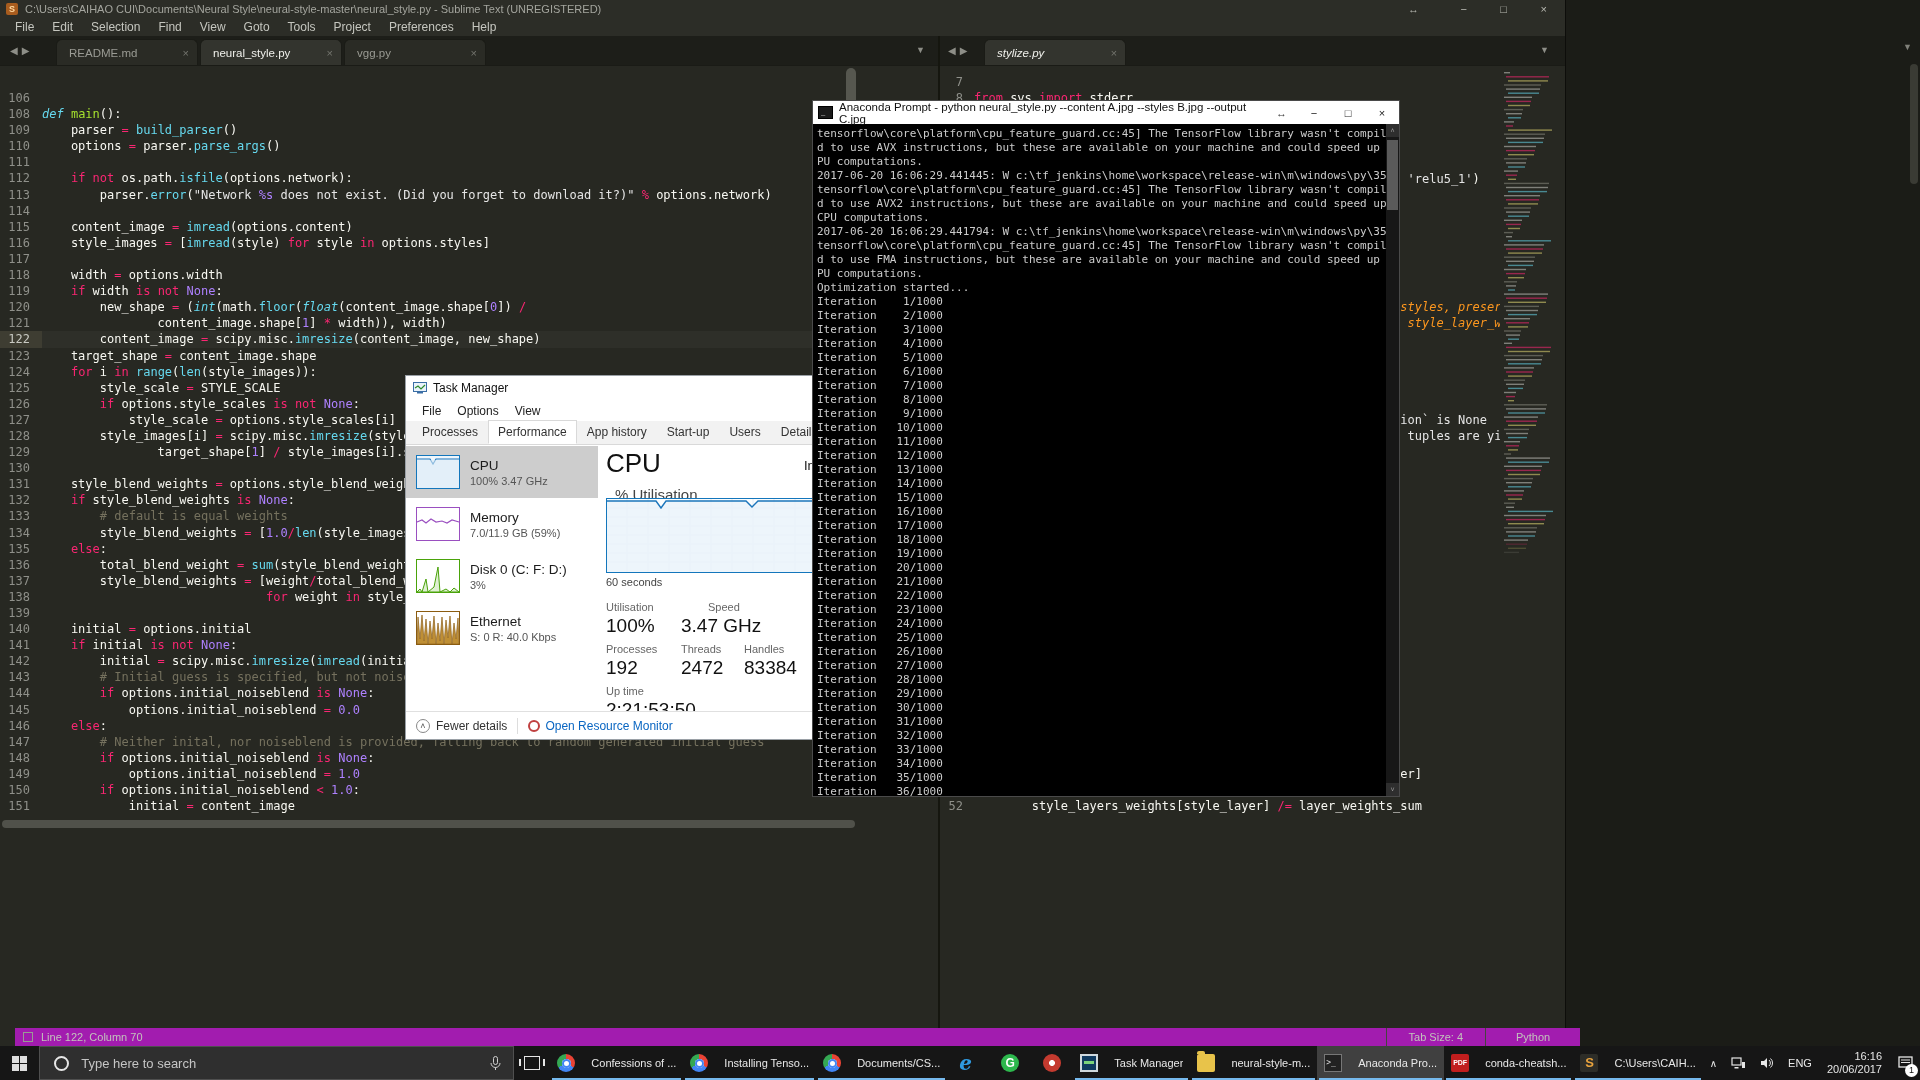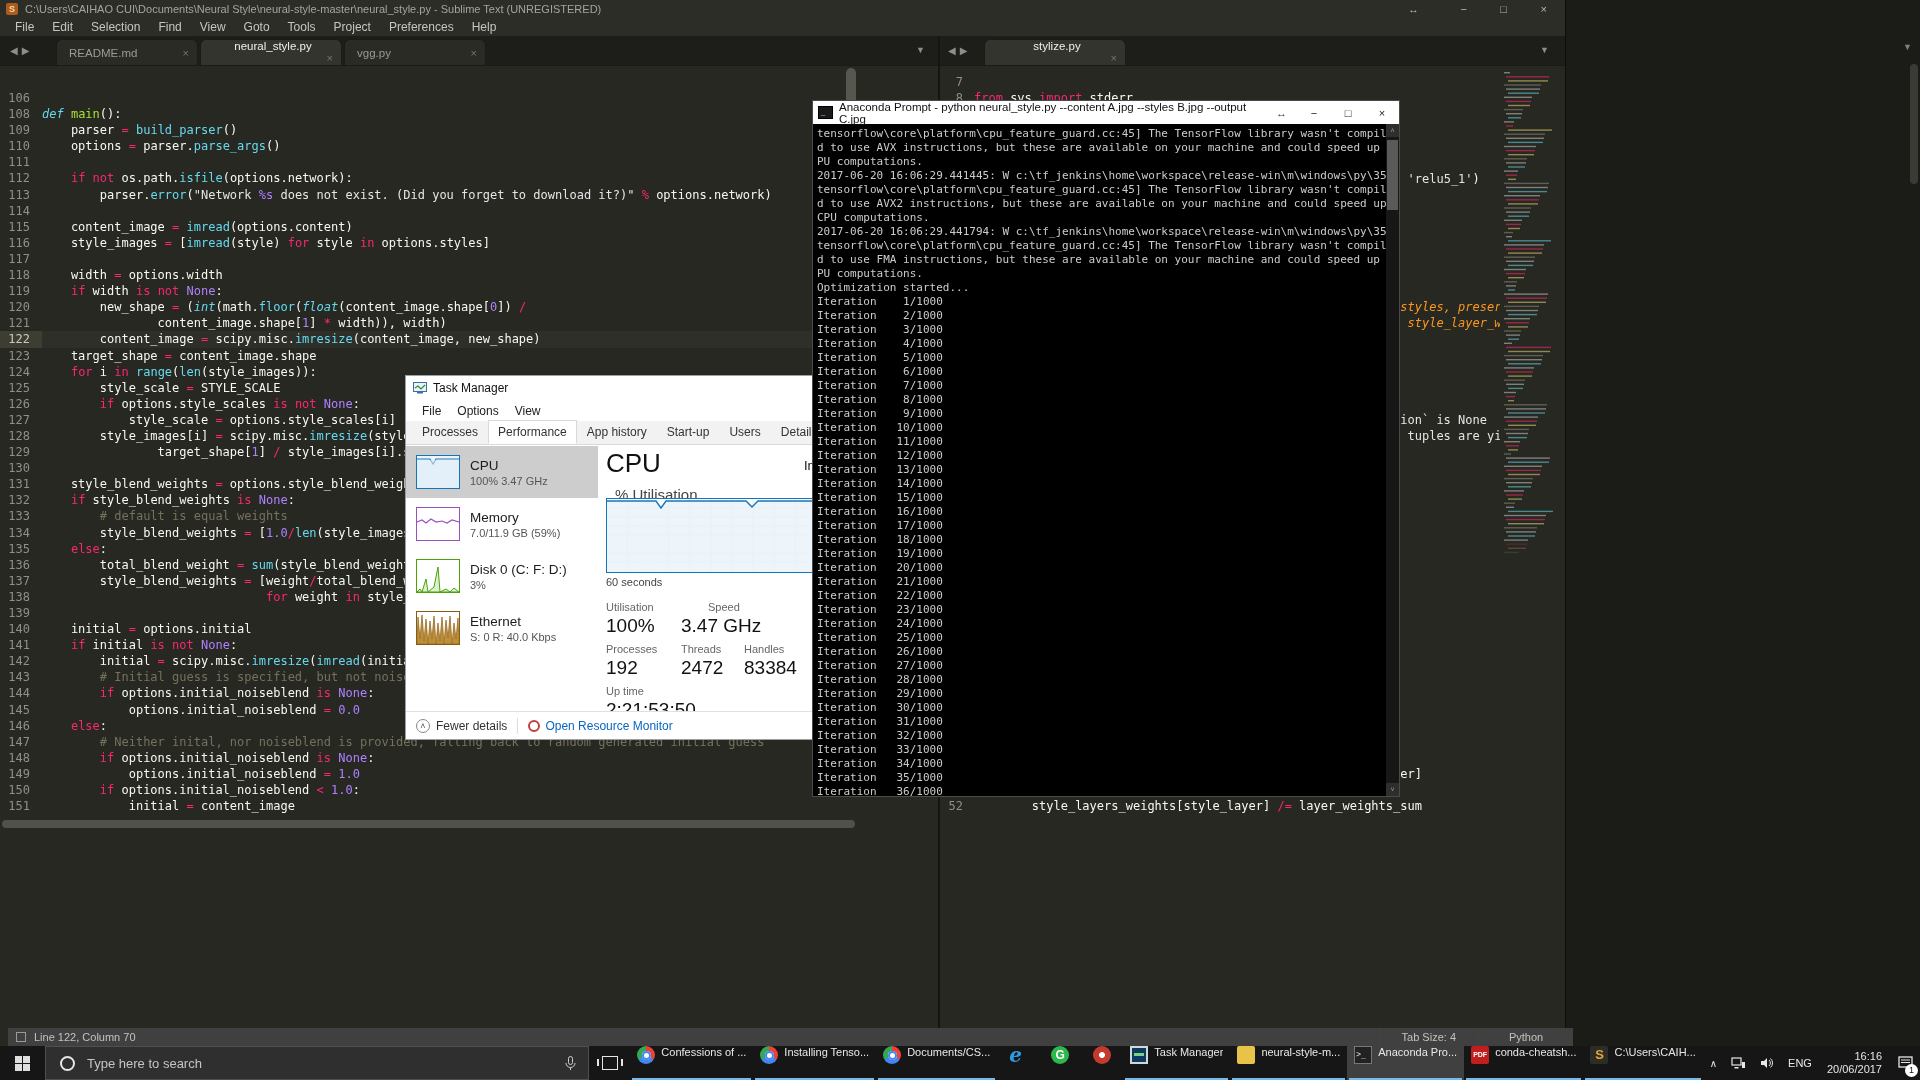--- a/index.html
+++ b/index.html
@@ -16,21 +16,21 @@
                  font-size:9px; font-weight:bold; text-align:center; line-height:12px; margin-right:7px; }
   .winctl { color:#b9baB3; font-size:11px; display:flex; gap:26px; position:absolute; top:3px; }
   #st-menubar { left:0; top:18px; width:100%; height:18px; background:#2c2d27; color:#c5c6bf;
                 font-size:12px; display:flex; align-items:center; gap:0; padding-left:6px; }
   #st-menubar span { padding:0 9px; cursor:default; }
 
   .tabbar { position:absolute; height:30px; background:#1d1e19; border-bottom:1px solid #1a1b16; }
   .tab { position:absolute; bottom:0; height:26px; border-radius:6px 6px 0 0; font-size:11.5px;
          display:flex; align-items:center; padding:0 8px 0 12px; color:#9a9b94; background:#2a2b25;
          border:1px solid #1a1b16; border-bottom:none; }
-  .tab.active { background:#33342e; color:#f0f0eb;flex-direction:column; }
+  .tab.active { background:#33342e; color:#f0f0eb; }
   .tab .x { margin-left:auto; color:#74756e; font-size:11px; padding-left:8px; }
   .tabnav { position:absolute; top:9px; color:#8d8e87; font-size:10px; letter-spacing:4px; }
   .tabdrop { position:absolute; top:9px; color:#8d8e87; font-size:9px; }
 
   .codearea { position:absolute; overflow:hidden; background:#272822;
               font-family:"DejaVu Sans Mono", monospace; font-size:12px; line-height:16.1px; }
   .cl { height:16.1px; display:flex; white-space:pre; }
   .cl .ln { flex:none; text-align:right; color:#8f908a; }
   .codearea.left .ln { width:42px; padding-right:12px; }
   .codearea.right .ln { width:34px; padding-right:11px; }
@@ -40,21 +40,21 @@
   .mk-p{color:#f8f8f2} .mk-k{color:#f92672} .mk-f{color:#66d9ef}
   .mk-i{color:#66d9ef;font-style:italic} .mk-g{color:#a6e22e}
   .mk-s{color:#e5e5e5} .mk-n{color:#ae81ff} .mk-c{color:#75715e}
   .mk-a{color:#fd971f;font-style:italic}
 
   .vscroll { position:absolute; width:10px; border-radius:5px; background:#56574f; }
   .hscroll { position:absolute; height:8px; border-radius:4px; background:#50514a; }
   #pane-divider { left:938px; top:36px; width:2px; height:992px; background:#15160f; }
   #minimap { left:1500px; top:66px; width:58px; height:760px; background:#272822; }
 
-  #st-statusbar { left:8px; top:1028px; width:1565px; height:18px; background:#404040; color:#c2c3bc;
+  #st-statusbar { left:15px; top:1028px; width:1565px; height:18px; background:#a21caf; color:#c2c3bc;
                   font-size:11px; display:flex; align-items:center; }
   #st-statusbar .sbicon { width:10px; height:10px; border:1px solid #9a9b94; margin:0 8px 0 8px; }
   #st-statusbar .right { margin-left:auto; display:flex; height:100%; align-items:center; }
   #st-statusbar .seg { padding:0 22px; border-left:1px solid #44453f; height:100%;
                        display:flex; align-items:center; }
 
   
   #bgwin { left:1565px; top:0; width:355px; height:1046px; background:#1b1c17; border-left:1px solid #0d0d0a; z-index:0; }
   #bgwin .drop { position:absolute; right:8px; top:42px; color:#80817a; font-size:9px; }
   #bgwin .sbar { position:absolute; right:2px; top:64px; width:8px; height:120px; background:#3a3b34; border-radius:4px; }
@@ -119,21 +119,21 @@
   .winlogo { width:15px; height:15px; display:grid; grid-template-columns:7px 7px; grid-gap:1px; }
   .winlogo i { background:#dedede; }
   #tb-search { width:580px; background:#2f2f2f; border:1px solid #4f4f4f; display:flex; align-items:center;
                font-size:13px; color:#c5c5c5; }
   #tb-search .ring { width:15px; height:15px; border:2px solid #e6e6e6; border-radius:50%; margin:0 12px 0 14px; }
   #tb-search .mic { margin-left:auto; margin-right:12px; }
   #tb-taskview { width:44px; display:flex; align-items:center; justify-content:center; }
   .tvicon { width:16px; height:14px; border:1.5px solid #e6e6e6; position:relative; }
   .tvicon:before, .tvicon:after { content:""; position:absolute; top:2px; width:2px; height:7px; background:#e6e6e6; }
   .tvicon:before { left:-6px; } .tvicon:after { right:-6px; }
-  .tbbtn { position:relative; display:flex; padding:0 7px; gap:6px; font-size:11px;
+  .tbbtn { position:relative; display:flex; align-items:center; padding:0 7px; gap:16px; font-size:11px;
            color:#e8e8e8; white-space:nowrap; overflow:hidden; }
   .tbbtn.running:after { content:""; position:absolute; left:2px; right:2px; bottom:0; height:2.5px; background:#76b9ed; }
   .tbbtn.activebtn { background:#404040; }
   .tbbtn .lbl { overflow:hidden; text-overflow:ellipsis; max-width:110px; }
   .ic { width:18px; height:18px; flex:none; position:relative; }
   .ic-chrome { border-radius:50%;
      background:conic-gradient(#ea4335 0 33%, #4285f4 33% 66%, #34a853 66% 100%); }
   .ic-chrome:after { content:""; position:absolute; left:4.5px; top:4.5px; width:9px; height:9px;
      background:#fff; border-radius:50%; box-shadow:inset 0 0 0 2px #4285f4; }
   .ic-edge { color:#2f9ae0; font-size:20px; font-weight:bold; font-style:italic; line-height:18px;
@@ -257,21 +257,21 @@
         <div class="cl"><span class="ln">151</span><span class="ct"><span class="mk-p">            initial </span><span class="mk-k">=</span><span class="mk-p"> content_image</span></span></div>
       </div>
     <div class="vscroll" style="left:846px; top:68px; height:156px;"></div>
     <div class="hscroll" style="left:2px; top:820px; width:853px;"></div>
 
     <div id="pane-divider" class="abs"></div>
 
     <div class="tabbar" style="left:940px; top:36px; width:625px;">
       <span class="tabnav" style="left:8px;"><span>◀</span><span>▶</span></span>
       <span class="tabdrop" style="left:600px;">▼</span>
-    <div class="tab active" style="left: 44px; width: 142px;">
+    <div class="tab active" style="left: 44px; width: 142px; font-style: italic;">
           <span>stylize.py</span>
           <span class="x">×</span>
         </div>
       </div>
     <div id="right-code" class="codearea right" style="left:940px; top:66px; width:560px; height:962px; padding-top:8px;">
         <div class="cl"><span class="ln">7</span><span class="ct"></span></div>
         <div class="cl"><span class="ln">8</span><span class="ct"><span class="mk-k">from</span><span class="mk-p"> sys </span><span class="mk-k">import</span><span class="mk-p"> stderr</span></span></div>
         <div class="cl"><span class="ln">9</span><span class="ct"></span></div>
         <div class="cl"><span class="ln">10</span><span class="ct"><span class="mk-k">from</span><span class="mk-p"> PIL </span><span class="mk-k">import</span><span class="mk-p"> Image</span></span></div>
         <div class="cl"><span class="ln">11</span><span class="ct"></span></div>

